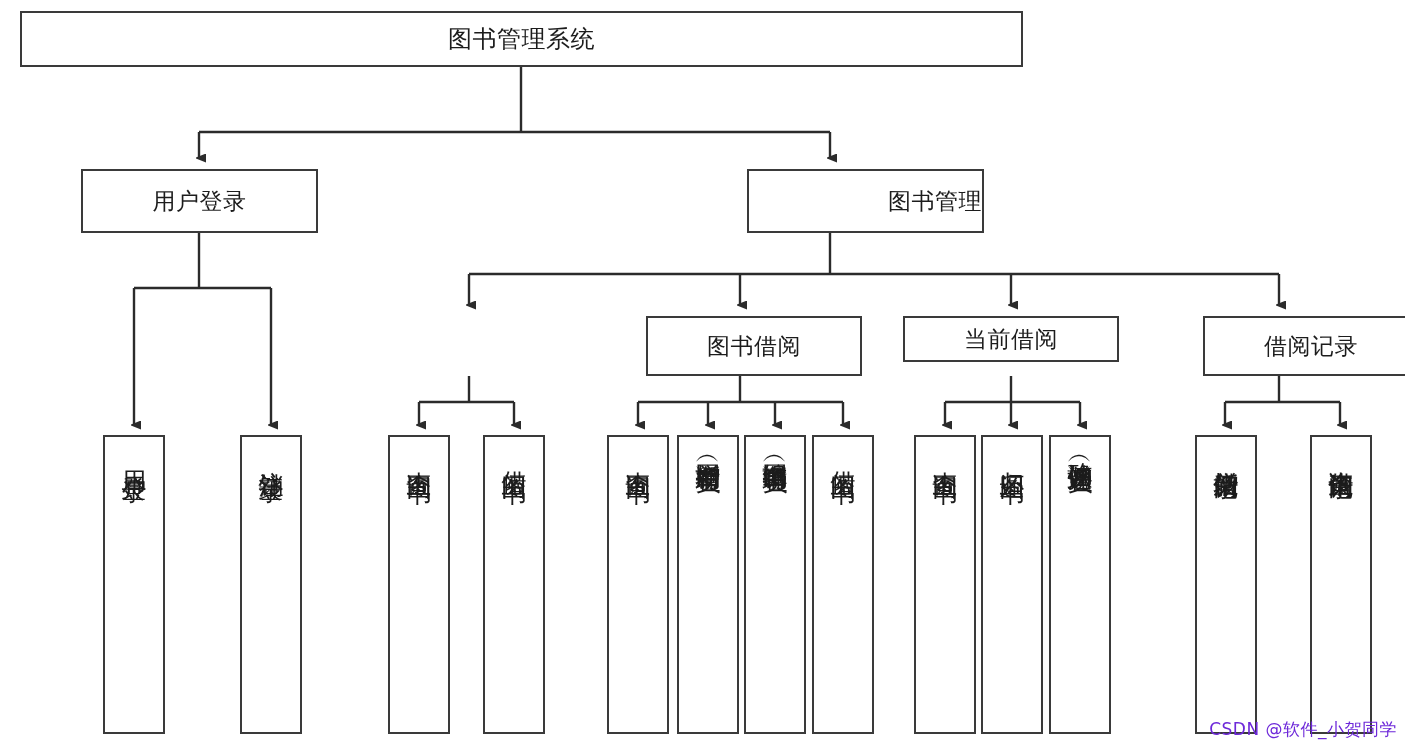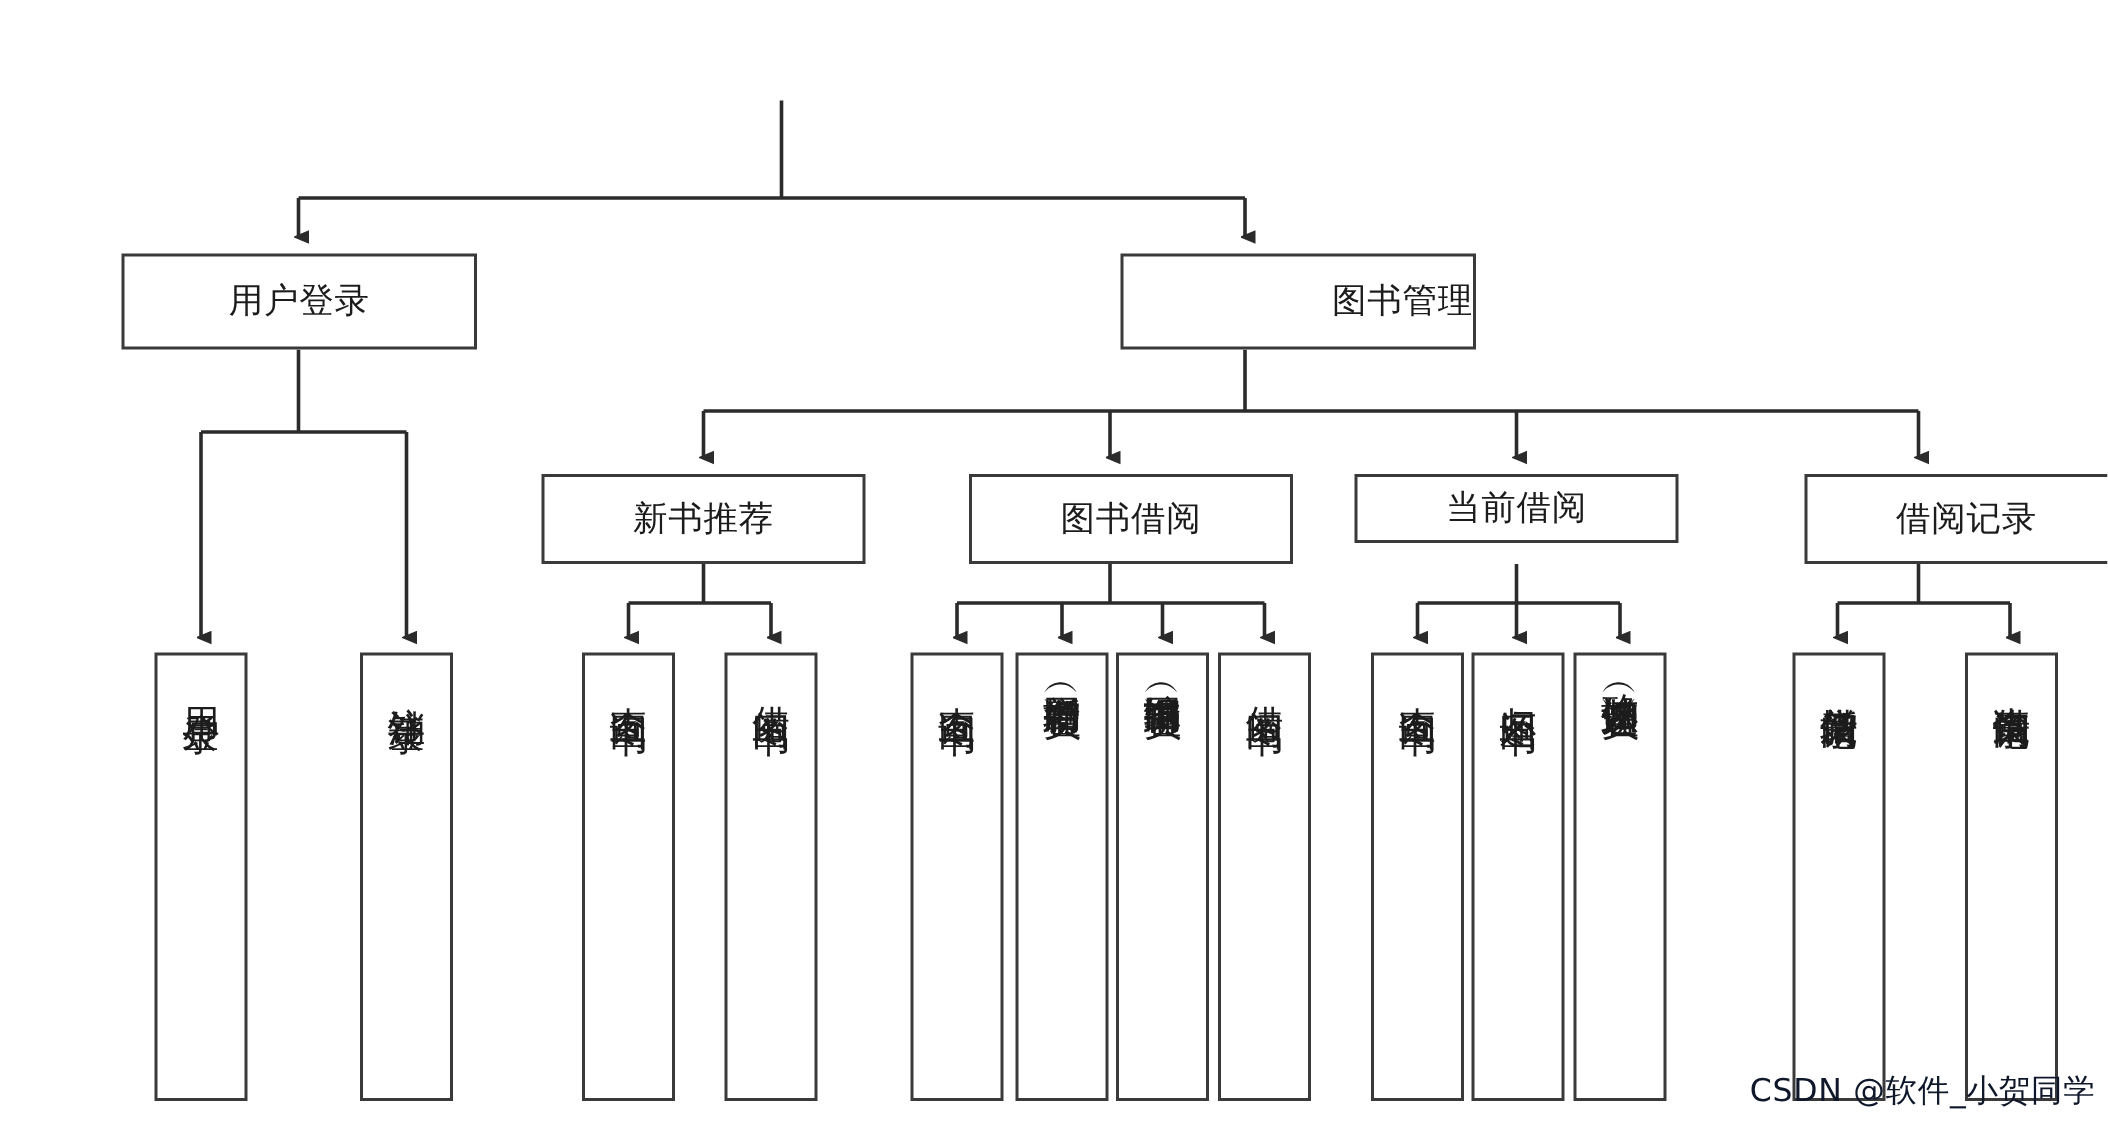--- a/index.html
+++ b/index.html
@@ -65,22 +65,22 @@
     white-space: nowrap;
   }
   .node.v.tall .label {
     font-size: 25px;
     letter-spacing: 1px;
   }
   .watermark {
     position: absolute;
     right: 8px;
     bottom: 6px;
-    font-size: 21px;
-    color: #0f172a;
+    font-size: 17px;
+    color: #6d28d9;
     white-space: nowrap;
     letter-spacing: 0.5px;
   }
 </style>
 </head>
 <body>
 
 <div id="canvas">
 
   <svg class="edges" viewBox="0 0 1405 747">
@@ -126,31 +126,31 @@
       <path d="M1011,402 L1011,425" marker-end="url(#arrow)"></path>
       <path d="M1080,402 L1080,425" marker-end="url(#arrow)"></path>
 
       <path d="M1279,376 L1279,402"></path>
       <path d="M1225,402 L1340,402"></path>
       <path d="M1225,402 L1225,425" marker-end="url(#arrow)"></path>
       <path d="M1340,402 L1340,425" marker-end="url(#arrow)"></path>
     </g>
   </svg>
 
+  <div class="node h root" style="left:20px; top:11px; width:1003px; height:56px;">
+    <span class="label">图书管理系统</span>
+  </div>
 
   <div class="node h" style="left:81px; top:169px; width:237px; height:64px;">
     <span class="label">用户登录</span>
   </div>
   <div class="node h" style="left:747px; top:169px; width:237px; height:64px;justify-content:flex-end;">
     <span class="label">图书管理</span>
   </div>
 
-  <div class="node h" style="left:361px; top:316px; width:216px; height:60px;">
-    <span class="label">新书推荐</span>
-  </div>
   <div class="node h" style="left:646px; top:316px; width:216px; height:60px;">
     <span class="label">图书借阅</span>
   </div>
   <div class="node h" style="left:903px; top:316px; width:216px; height:46px;align-items:center;">
     <span class="label">当前借阅</span>
   </div>
   <div class="node h" style="left:1171px; top:316px; width:216px; height:60px;margin-left:32px;">
     <span class="label">借阅记录</span>
   </div>
 

